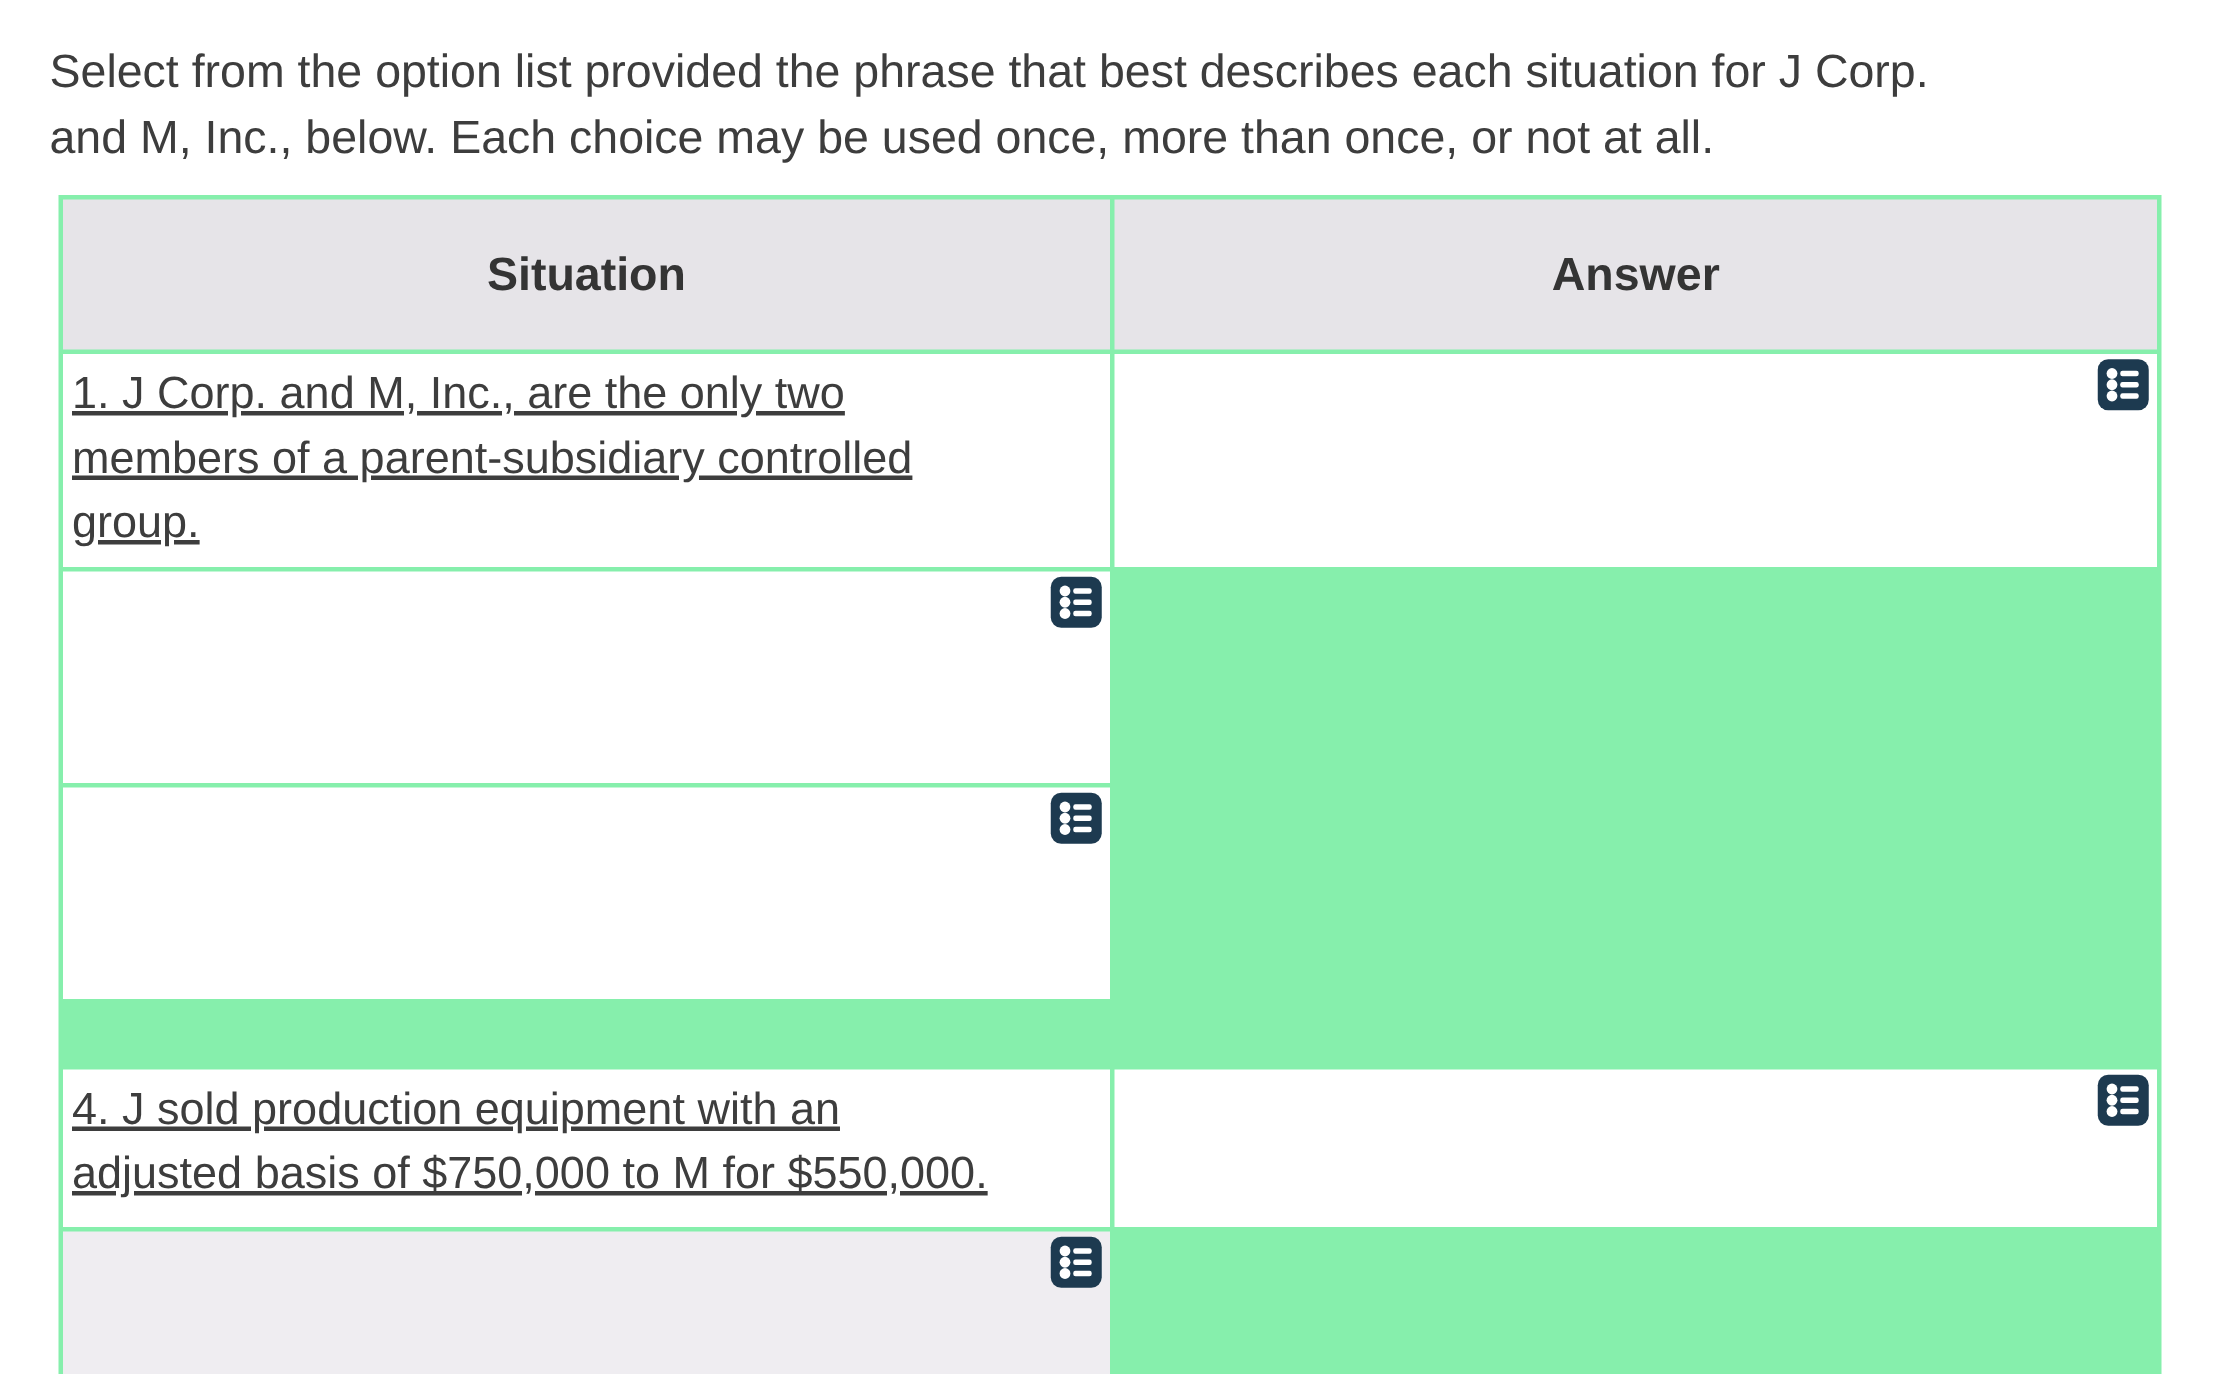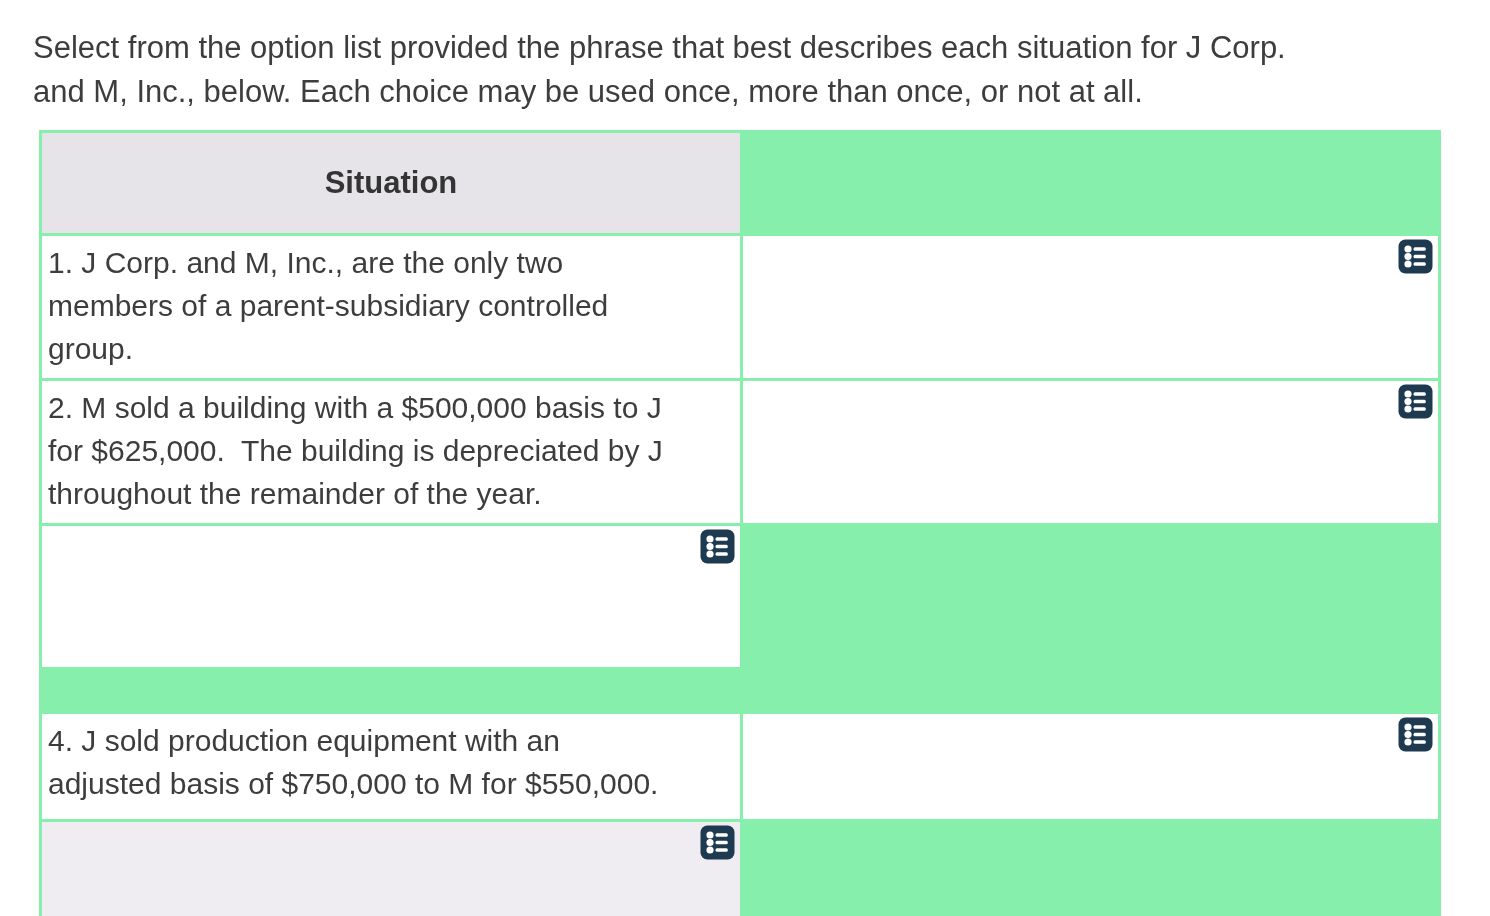--- a/index.html
+++ b/index.html
@@ -54,20 +54,21 @@
     font-size: 31px;
     color: #343434;
   }
 
   .sit-cell {
     padding: 5px 8px 8px 6px;
     font-size: 30px;
     line-height: 43px;
     color: #3d3d3d;
     white-space: pre-wrap;
+    text-decoration: underline;
   }
 
   .ans-cell { position: relative; }
   .ans-cell.highlight { background: #efedf1; }
   .ans-value {
     display: block;
     padding: 8px 50px 8px 10px;
     font-size: 30px;
     color: #3d3d3d;
     min-height: 1px;
@@ -90,20 +91,21 @@
 
 <div class="page">
 
   <div class="intro">Select from the option list provided the phrase that best describes each situation for J Corp.
 and M, Inc., below. Each choice may be used once, more than once, or not at all.</div>
 
   <div class="qtable">
 
     <div class="trow trow-head">
       <div class="cell head-cell">Situation</div>
+      <div class="cell head-cell">Answer</div>
     </div>
 
     <div class="trow trow-1">
       <div class="cell sit-cell">1. J Corp. and M, Inc., are the only two
 members of a parent-subsidiary controlled
 group.</div>
       <div class="cell ans-cell">
         <span class="ans-value"></span>
         <button class="icon-btn">
           <svg width="35" height="35" viewBox="0 0 35 35">
@@ -113,23 +115,20 @@
             <circle cx="10" cy="25" r="3.6" fill="#ffffff"></circle>
             <rect x="15.5" y="8.2" width="12.3" height="3.6" rx="1.5" fill="#ffffff"></rect>
             <rect x="15.5" y="15.7" width="12.3" height="3.6" rx="1.5" fill="#ffffff"></rect>
             <rect x="15.5" y="23.2" width="12.3" height="3.6" rx="1.5" fill="#ffffff"></rect>
           </svg>
         </button>
       </div>
     </div>
 
     <div class="trow trow-2">
-      <div class="cell sit-cell">2. M sold a building with a $500,000 basis to J
-for $625,000.  The building is depreciated by J
-throughout the remainder of the year.</div>
       <div class="cell ans-cell">
         <span class="ans-value"></span>
         <button class="icon-btn">
           <svg width="35" height="35" viewBox="0 0 35 35">
             <rect x="0.5" y="0.5" width="34" height="34" rx="7" fill="#1d3a50"></rect>
             <circle cx="10" cy="10" r="3.6" fill="#ffffff"></circle>
             <circle cx="10" cy="17.5" r="3.6" fill="#ffffff"></circle>
             <circle cx="10" cy="25" r="3.6" fill="#ffffff"></circle>
             <rect x="15.5" y="8.2" width="12.3" height="3.6" rx="1.5" fill="#ffffff"></rect>
             <rect x="15.5" y="15.7" width="12.3" height="3.6" rx="1.5" fill="#ffffff"></rect>

